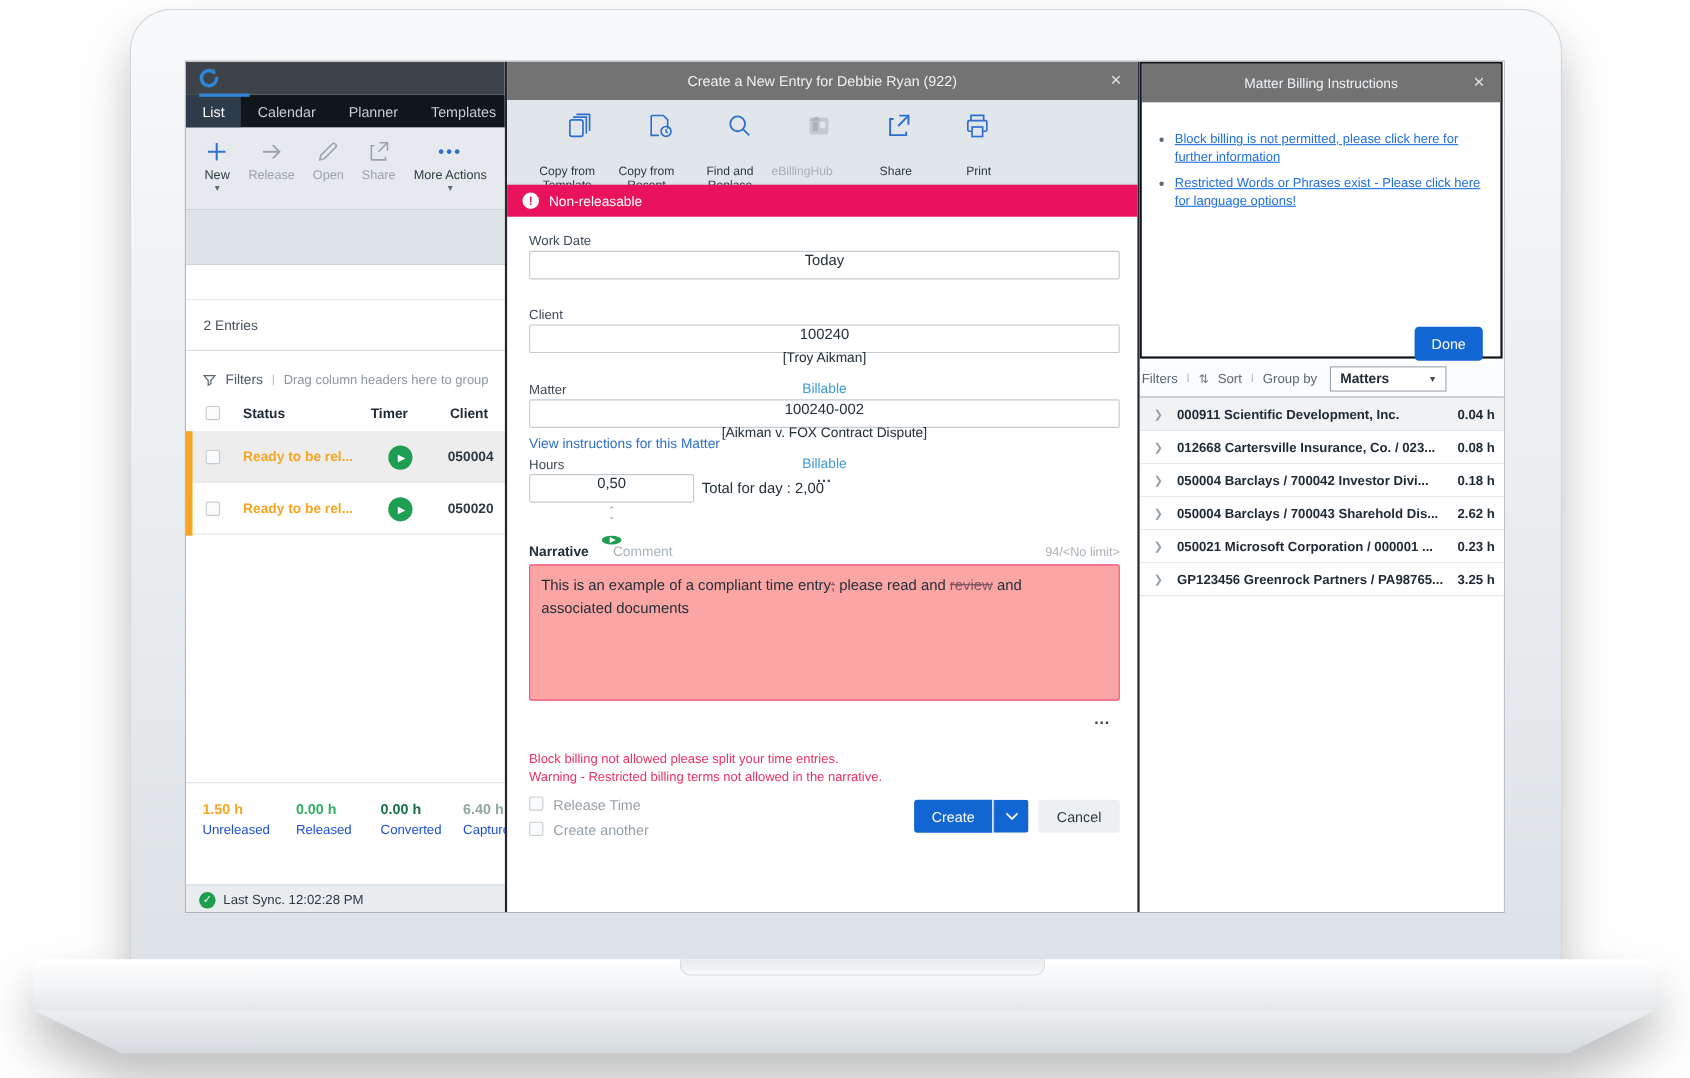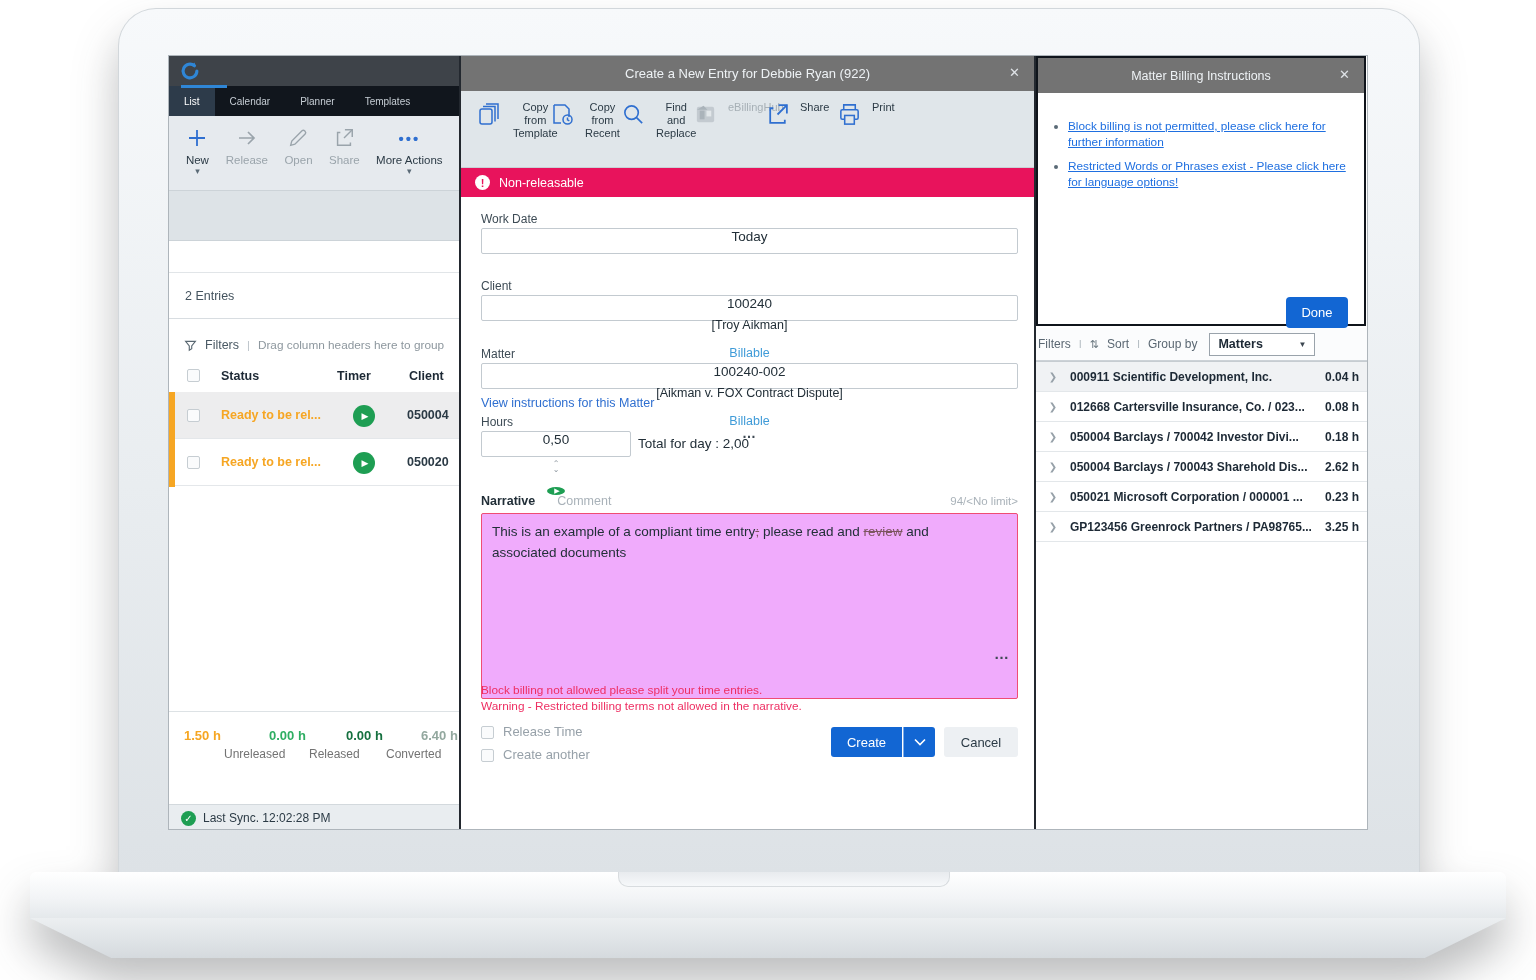--- a/index.html
+++ b/index.html
@@ -27,21 +27,21 @@
             background:#ffffff; border:1px solid #aeb5bb; overflow:hidden; }
   .screen > * { font-family:"Liberation Sans", sans-serif; }
 
   
   .left-panel { position:absolute; left:0; top:0; width:290px; height:775px; background:#fff; overflow:hidden; }
   .lp-logobar { position:absolute; left:0; top:0; width:290px; height:30px; background:#3e4349; }
   .lp-logo { position:absolute; left:10px; top:4px; width:22px; height:22px; }
   .lp-underline { position:absolute; left:12px; top:29px; width:46px; height:3px; background:#2f86d6; z-index:2; }
   .lp-tabs { position:absolute; left:0; top:30px; width:290px; height:30px; background:#11161d;
              display:flex; align-items:stretch; }
-  .lp-tab { display:flex; align-items:center; padding:12px 15px; font-size:10px; color:#c6cdd4; cursor:default; }
+  .lp-tab { display:flex; align-items:center; padding:12px 15px; font-size:13px; color:#c6cdd4; cursor:default; }
   .lp-tab.active { background:#2d3b4a; color:#ffffff; }
   .lp-toolbar { position:absolute; left:0; top:60px; width:290px; height:75px; background:#e6eaee;
                 border-bottom:1px solid #ccd3d8; display:flex; justify-content:space-evenly; align-items:flex-start; padding-top:8px; }
   .lp-tool { display:flex; flex-direction:column; align-items:center; gap:2px; }
   .lp-tool .ticon { height:28px; display:flex; align-items:center; }
   .lp-tool .tlabel { font-size:11.5px; color:#2b3a45; }
   .lp-tool.dim .tlabel { color:#9aa4ab; }
   .lp-tool .tcaret { font-size:9px; color:#5a6a76; line-height:6px; }
   .dots { color:#2f6fd0; font-weight:bold; font-size:15px; letter-spacing:2px; }
   .lp-block { position:absolute; left:0; top:135px; width:290px; height:50px; background:#dde3e7; border-bottom:1px solid #ccd3d8; }
@@ -59,36 +59,36 @@
   .lp-row { position:absolute; left:0; width:310px; height:47px; border-bottom:1px solid #e4e7ea; }
   .lp-row .rcheck { position:absolute; left:18px; top:17px; }
   .lp-row .rstatus { position:absolute; left:52px; top:16px; font-size:12.5px; font-weight:bold; color:#f6a623; }
   .lp-row .rclient { position:absolute; left:238px; top:16px; font-size:12.5px; font-weight:bold; color:#2b3a45; }
   .playbtn { width:22px; height:22px; border-radius:50%; background:#1e9e53; color:#fff; font-size:9px;
              display:flex; align-items:center; justify-content:center; }
   .playbtn span { margin-left:2px; }
   .lp-statsline { position:absolute; left:0; top:655px; width:290px; border-top:1px solid #dde2e5; }
   .lp-stat { position:absolute; top:672px; white-space:nowrap; }
   .lp-stat .sval { font-size:13px; font-weight:bold; }
-  .lp-stat .slabel { font-size:12px; color:#737373; margin-top:4px;margin-left:40px; }
+  .lp-stat .slabel { font-size:12px; color:#1d4ed8; margin-top:4px; }
   .lp-syncbar { position:absolute; left:0; top:748px; width:290px; height:27px; background:#e9edf0; border-top:1px solid #d3d9dd;
                 display:flex; align-items:center; gap:7px; padding-left:12px; }
   .checkcircle { width:15px; height:15px; border-radius:50%; background:#1e9e53; color:#fff; font-size:10px;
                  display:flex; align-items:center; justify-content:center; }
   .lp-sync-text { font-size:12px; color:#2b3a45; }
 
   
   .entry-modal { position:absolute; left:290px; top:0; width:577px; height:775px; background:#fff; z-index:5;
                  border-left:2px solid #23282f; border-right:2px solid #23282f; }
   .titlebar { height:35px; background:#737373; display:flex; align-items:center; justify-content:center; position:relative; }
   .titlebar .ttext { color:#eef2f5; font-size:13px; }
   .titlebar .tclose { position:absolute; right:14px; top:9px; color:#dfe3e7; font-size:13px; line-height:16px; cursor:default; }
   .em-toolbar { position:absolute; left:0; top:35px; width:100%; height:77px; background:#e0e6ea; border-bottom:1px solid #c9d0d5;
                 display:flex; align-items:flex-start; padding:10px 0 0 16px; gap:8px; }
-  .em-tool { width:64px; display:flex; flex-direction:row; align-items:flex-start; gap:10px; }
+  .em-tool { width:64px; display:flex; flex-direction:column; align-items:flex-end; gap:23px; }
   .em-tool .ticon { height:26px; display:flex; align-items:center; }
   .em-tool .tlabel { font-size:11px; line-height:1.2; text-align:center; color:#2b3a45; }
   .em-tool.dim .tlabel { color:#a7b0b6; }
   .em-banner { position:absolute; left:0; top:112px; width:100%; height:29px; background:#e8135c; display:flex; align-items:center;
                gap:9px; padding-left:14px; }
   .bangcircle { width:15px; height:15px; border-radius:50%; background:#fff; color:#e8135c; font-size:11px; font-weight:bold;
                 display:flex; align-items:center; justify-content:center; }
   .em-banner .btext { color:#fff; font-size:12.5px; }
   .flabel2 { position:absolute; left:20px; font-size:12px; color:#3d4b55; }
   .finput { position:absolute; left:20px; width:537px; height:26px; border:1px solid #c3cad0; border-radius:2px; background:#fff;
@@ -100,26 +100,26 @@
   .dotmenu { font-size:14px; font-weight:bold; color:#3f4a54; letter-spacing:1px; line-height:8px; margin-top:-6px; }
   .link { font-size:12.5px; color:#2f6fd0; }
   .em-instr-link { position:absolute; left:20px; top:340px; }
   .hours-input { width:150px; }
   .stepper { display:flex; flex-direction:column; align-items:center; line-height:6px; color:#8a949c; font-size:8px; }
   .total-label { position:absolute; left:177px; top:380px; font-size:13.5px; color:#222f38; }
   .narr-row { position:absolute; left:20px; top:438px; width:537px; display:flex; align-items:baseline; gap:22px; }
   .narr-row .ntab { font-size:12.5px; font-weight:bold; color:#222f38; }
   .narr-row .ctab { font-size:12.5px; color:#a9b2b9; }
   .narr-row .counter { margin-left:auto; font-size:11.5px; color:#a9b2b9; }
-  .narrative-box { position:absolute; left:20px; top:457px; width:537px; height:186px; border:1.5px solid #ef4d74; border-radius:2px;
-                   background:#f0abfc; padding:8px 26px 8px 10px; font-size:13.5px; color:#222f38; line-height:1.55; }
+  .narrative-box { position:absolute; left:20px; top:457px; width:537px; height:124px; border:1.5px solid #ef4d74; border-radius:2px;
+                   background:#fca5a5; padding:8px 26px 8px 10px; font-size:13.5px; color:#222f38; line-height:1.55; }
   .strike { text-decoration:line-through; color:#7d5560; }
   .narr-ellipsis { position:absolute; right:8px; top:128px; font-size:15px; font-weight:bold; color:#3f4a54; }
   .em-error { position:absolute; left:20px; width:537px; font-size:11.8px; color:#ee2f63; }
-  .em-check { position:absolute; left:20px; display:flex; align-items:flex-end; gap:9px; }
+  .em-check { position:absolute; left:20px; display:flex; align-items:flex-start; gap:9px; }
   .em-check .clabel { font-size:13px; color:#97a1a9; }
   .btn { display:flex; align-items:center; justify-content:center; font-size:13px; cursor:default; }
   .btn-create { position:absolute; left:370px; top:671px; width:71px; height:30px; background:#1266d3; color:#fff; border-radius:3px 0 0 3px; }
   .btn-create-arrow { position:absolute; left:442px; top:671px; width:32px; height:30px; background:#1266d3; color:#fff;
                       border-radius:0 3px 3px 0; border-left:1px solid rgba(255,255,255,.45); font-size:10px; }
   .btn-cancel { position:absolute; left:483px; top:671px; width:74px; height:30px; background:#edf0f3; color:#2b3a45; border-radius:3px; }
 
   
   .right-panel { position:absolute; left:867px; top:0; width:333px; height:775px; background:#fff; }
   .billing-modal { position:absolute; left:0; top:0; width:330px; height:270px; background:#fff; border:2px solid #0f141b; z-index:4; }

